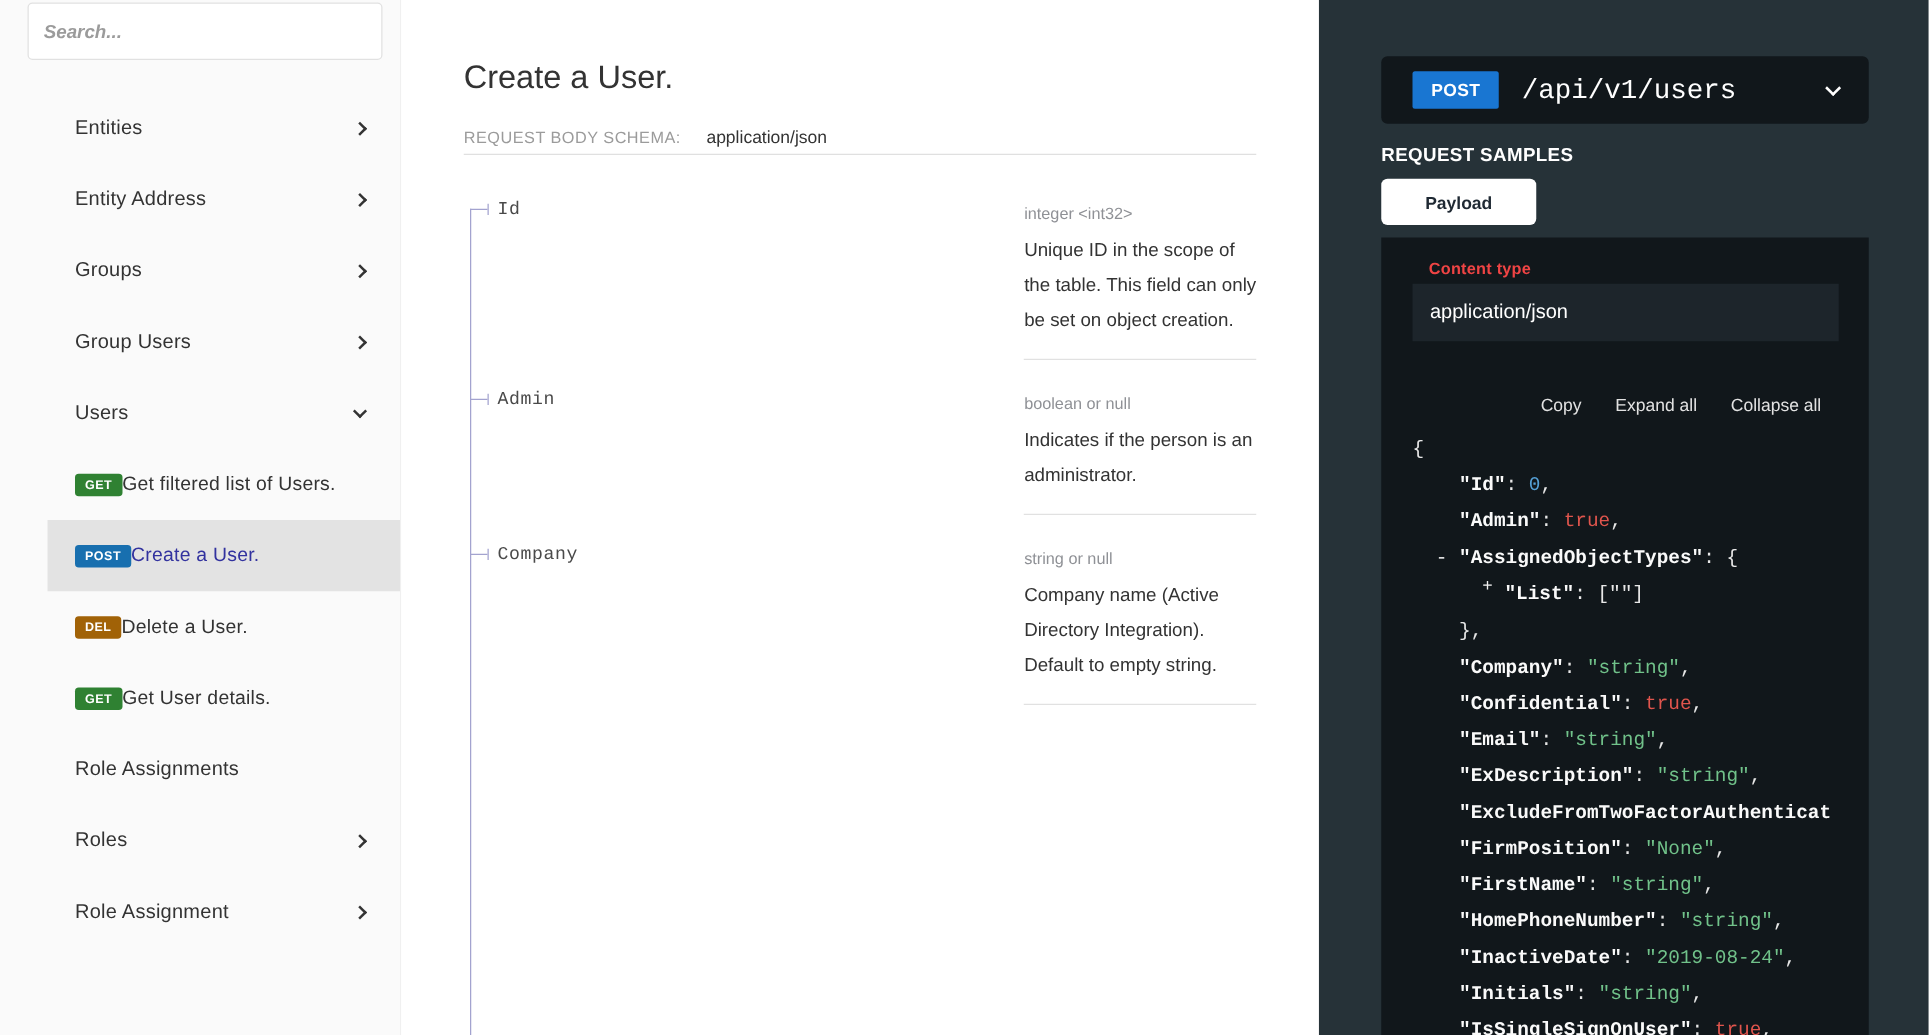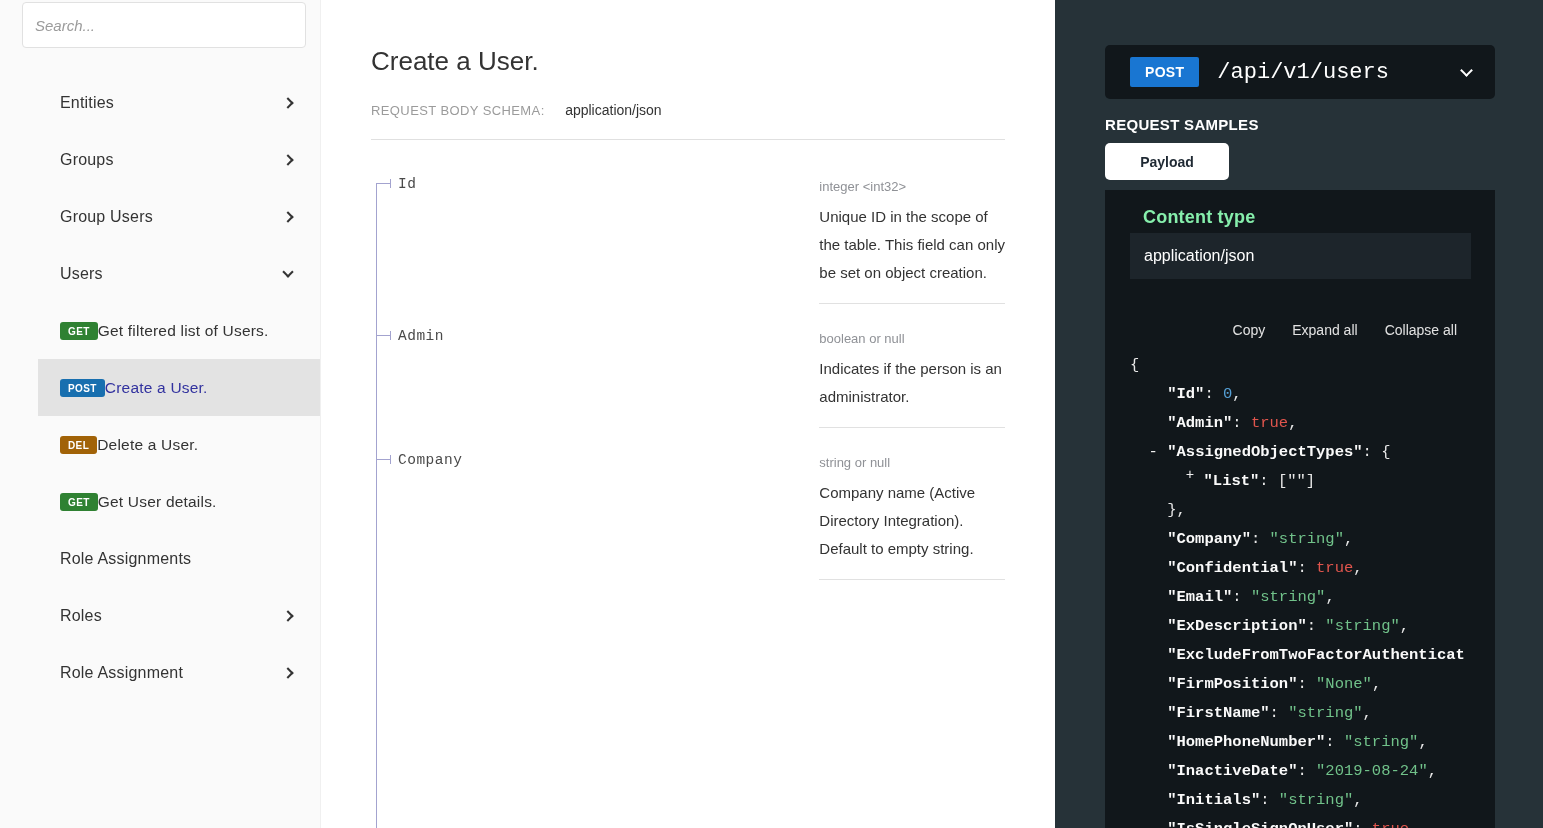--- a/index.html
+++ b/index.html
@@ -3,21 +3,21 @@
 <meta charset="utf-8">
 <style>
   * { margin:0; padding:0; box-sizing:border-box; }
   html,body { width:1543px; height:828px; overflow:hidden; }
   body { display:flex; font-family:"Liberation Sans", sans-serif; background:#fff; color:#333; }
 
   
   .sidebar { width:321px; min-width:321px; background:#fafafa; height:100%; border-right:1px solid #f0f0f0; }
   .search-wrap { padding:2px 15px 0 22px; }
   .search-input { width:284px; height:46px; border:1px solid #e1e1e1; border-radius:4px; background:#fff;
-                  padding:0 12px; font-family:"Liberation Sans",sans-serif; font-size:15px; font-weight:400;
+                  padding:0 12px; font-family:"Liberation Sans",sans-serif; font-size:15px; font-weight:700;
                   font-style:italic; color:#555; outline:none; }
   .search-input::placeholder { color:#9b9b9b; font-style:italic; }
   .menu { margin-top:26px;padding-left:38px; }
   .menu-item { height:57px; display:flex; align-items:center; justify-content:space-between;
                padding:0 28px 0 22px; cursor:pointer; font-size:16px; color:#333; letter-spacing:.2px; }
   .menu-item.op { justify-content:flex-start; font-size:15.5px; }
   .menu-item.active { background:#e3e3e3; color:#32329f; }
   .chev { display:inline-block; width:8px; height:8px; border-right:2px solid #333; border-bottom:2px solid #333; }
   .chev.right { transform:rotate(-45deg); }
   .chev.down  { transform:rotate(45deg); margin-top:-4px; }
@@ -30,21 +30,21 @@
 
   
   .main { width:734px; min-width:734px; background:#fff; padding:46px 50px 0 50px; position:relative; }
   .page-title { font-size:26px; font-weight:400; color:#333; }
   .auth-section { margin-top:32px; }
   .label-sm { font-size:13px; color:#9b9b9b; letter-spacing:.4px; }
   .auth-label { display:inline-block; border-bottom:1px solid #dcdcdc; padding-bottom:10px; }
   .auth-value { font-size:15px; font-style:italic; color:#333; margin-left:24px; }
   .auth-toggle { margin-top:14px; margin-left:2px; width:16px; height:16px; display:flex; align-items:center; cursor:pointer; }
   .auth-toggle .chev { width:7px; height:7px; }
-  .reqbody-row { margin-top:24px; border-bottom:1px solid #e0e0e0; padding-bottom:20px; }
+  .reqbody-row { margin-top:24px; border-bottom:1px solid #e0e0e0; padding-bottom:4px; }
   .reqbody-value { font-size:14px; color:#333; margin-left:16px; }
 
   .schema { margin-top:34px; position:relative; }
   .schema::before { content:""; position:absolute; left:5px; top:9px; width:1px; height:1200px; background:#a3a3cf; }
   .field-row { display:flex;gap:26px; }
   .cell-left { width:440px; position:relative; padding-left:27px; padding-top:0; }
   .cell-left .marker-h { position:absolute; left:5px; top:9px; width:14px; height:1px; background:#a3a3cf; }
   .cell-left .marker-t { position:absolute; left:19px; top:5px; width:1px; height:9px; background:#a3a3cf; }
   .field-name { font-family:"Liberation Mono", monospace; font-size:14.5px; color:#4a4a4a; letter-spacing:.5px;
                 display:inline-flex; align-items:center; gap:9px; }
@@ -59,21 +59,21 @@
   .api-bar { height:54px; min-height:54px; background:#11171b; border-radius:5px; display:flex; align-items:center; cursor:pointer; }
   .api-method { background:#1976d2; color:#fff; font-size:14px; font-weight:600; letter-spacing:.3px;
                 padding:7px 15px; border-radius:2px; margin-left:25px; }
   .api-path { font-family:"Liberation Mono", monospace; font-size:22px; color:#fff; margin-left:18px; flex:1; }
   .api-bar .chev { border-color:#fff; margin-right:24px; width:9px; height:9px; }
   .samples-title { margin-top:17px; font-size:15px; font-weight:800; color:#fff; letter-spacing:.3px; }
   .payload-tab { margin-top:10px; width:124px; height:37px; min-height:37px; background:#fff; border-radius:5px;
                  color:#1f2933; font-size:14px; font-weight:700; display:flex; align-items:center; justify-content:center;
                  cursor:pointer; }
   .code-panel { margin-top:10px; background:#11171b; flex:1; padding-top:17px; overflow:hidden; }
-  .ct-label { margin-left:38px; font-size:18px; font-weight:700; color:#86efac; letter-spacing:.2px; }
+  .ct-label { margin-left:38px; font-size:13px; font-weight:700; color:#ef4444; letter-spacing:.2px; }
   .ct-select { margin:5px 0 0 25px; width:341px; height:46px; background:#1d252b; color:#fff; font-size:16px;
                display:flex; align-items:center; padding-left:14px; cursor:pointer; }
   .actions { display:flex; justify-content:flex-end; gap:27px; margin:43px 38px 0 0; font-size:14px; color:#e2e2e2; }
   .actions span { cursor:pointer; }
   .code { margin-top:13px; padding-left:25px; font-family:"Liberation Mono", monospace; font-size:15.5px;
           line-height:29px; white-space:pre; color:#e8e8e8; }
   .tok-p { color:#e8e8e8; }
   .tok-k { color:#fafafa; font-weight:700; }
   .tok-n { color:#55a0d6; }
   .tok-b { color:#e0554d; }
@@ -84,20 +84,24 @@
 </head>
 <body>
 
 <aside class="sidebar">
   <div class="search-wrap">
     <input class="search-input" type="text" placeholder="Search..." style="">
   </div>
   <nav class="menu" id="sidebar-menu">
       <div class="menu-item">
         <span>Entities</span>
+        <span class="chev right"></span>
+      </div>
+      <div class="menu-item">
+        <span>Entity Address</span>
         <span class="chev right"></span>
       </div>
       <div class="menu-item">
         <span>Groups</span>
         <span class="chev right"></span>
       </div>
       <div class="menu-item">
         <span>Group Users</span>
         <span class="chev right"></span>
       </div>

